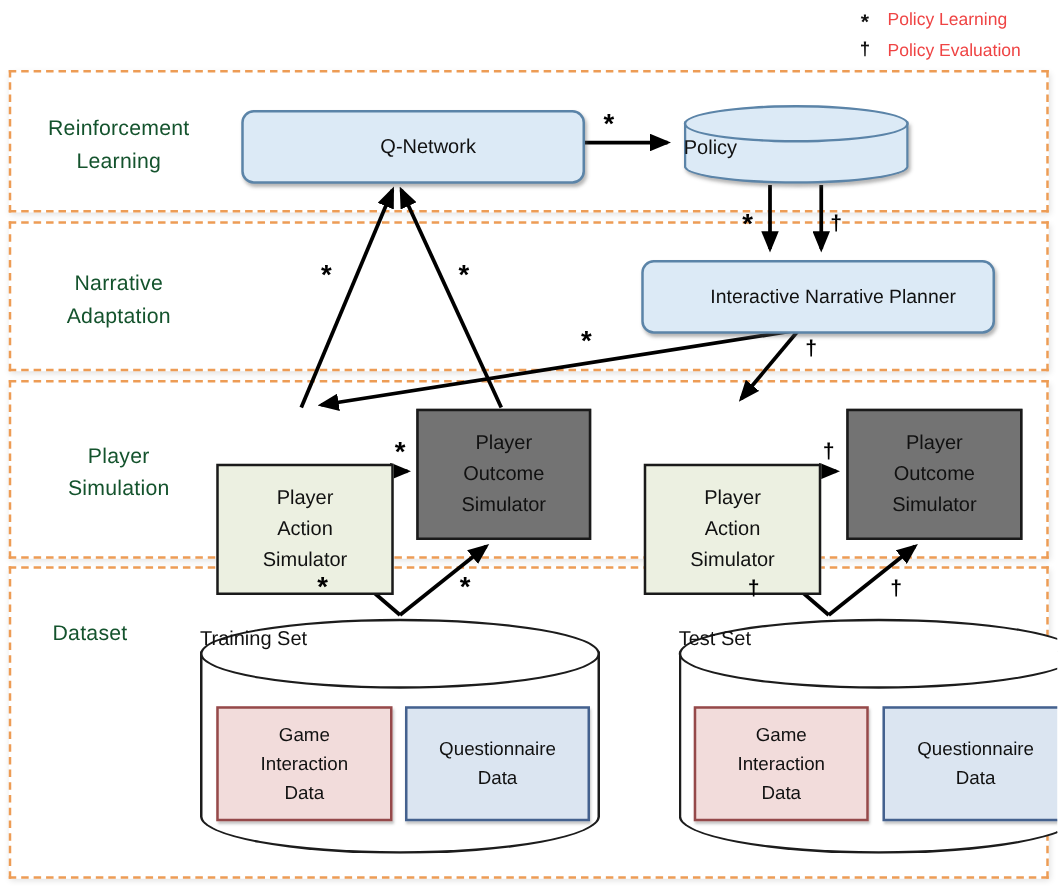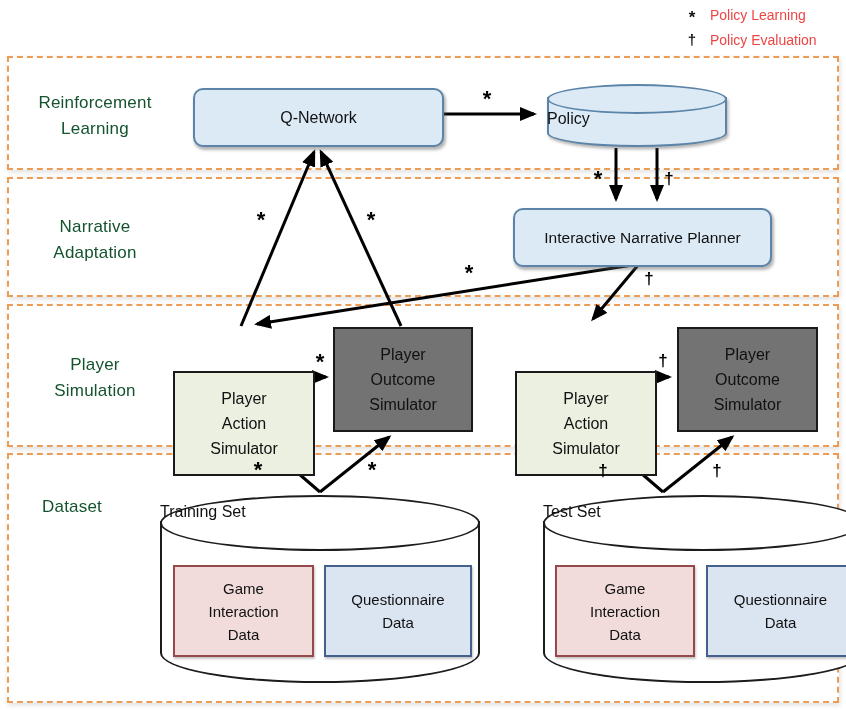--- a/index.html
+++ b/index.html
@@ -14,21 +14,21 @@
     box-shadow:1px 2px 5px rgba(0,0,0,.13);
   }
   .layer-label{
     position:absolute;font-size:17px;line-height:26px;text-align:center;
     color:#14532d;letter-spacing:.2px;
   }
   
   .bluebox{
     position:absolute;background:#DCEAF6;border:2px solid #5B84A8;border-radius:10px;
     display:flex;align-items:center;justify-content:center;text-align:center;
-    box-shadow:1.5px 2.5px 3px rgba(90,90,90,.45);font-size:16px;
+    box-shadow:1.5px 2.5px 3px rgba(90,90,90,.45);font-size:16px;padding-left:24px;
   }
   
   .simbox{
     position:absolute;border:2.5px solid #1A1A1A;
     display:flex;align-items:center;justify-content:center;text-align:center;
     font-size:16px;line-height:25px;
   }
   .simbox .wrap{width:92px;}
   .fill-green{background:#ECF0E1;margin-top:44px;}
   .fill-peach{background:#737373;}

